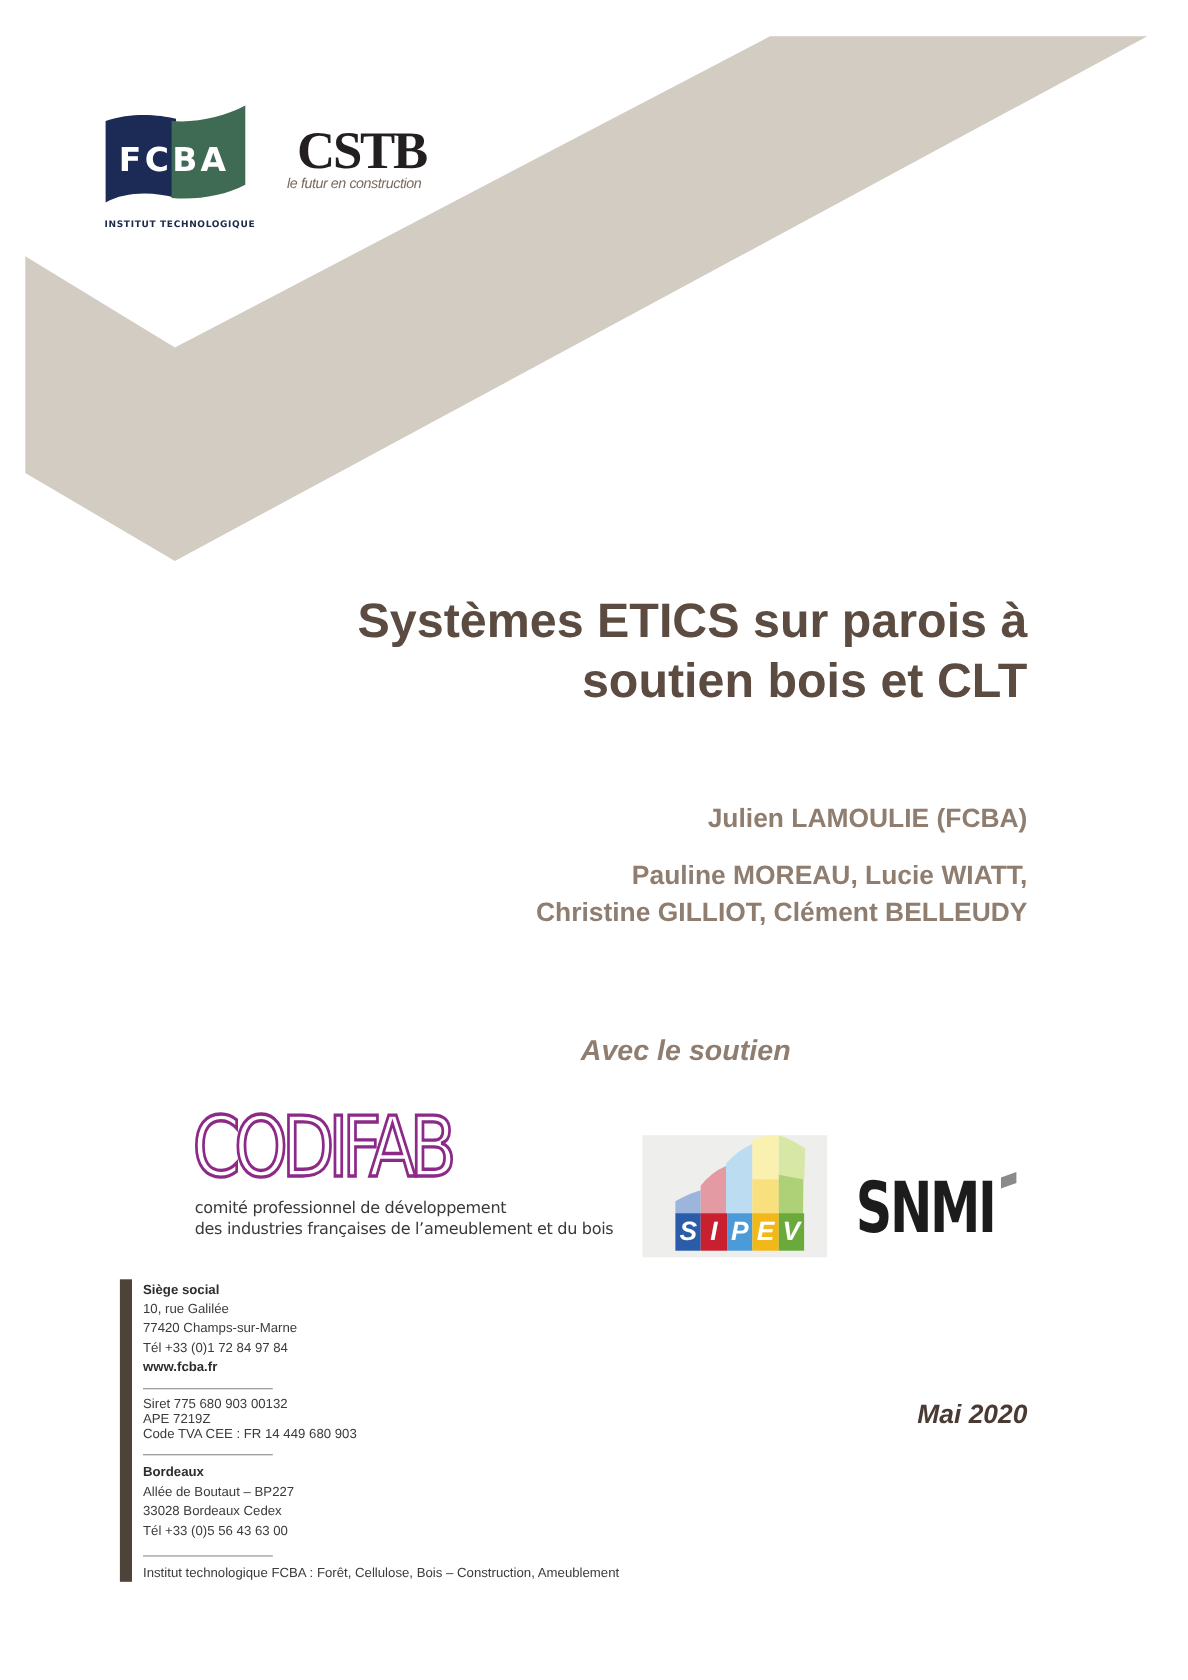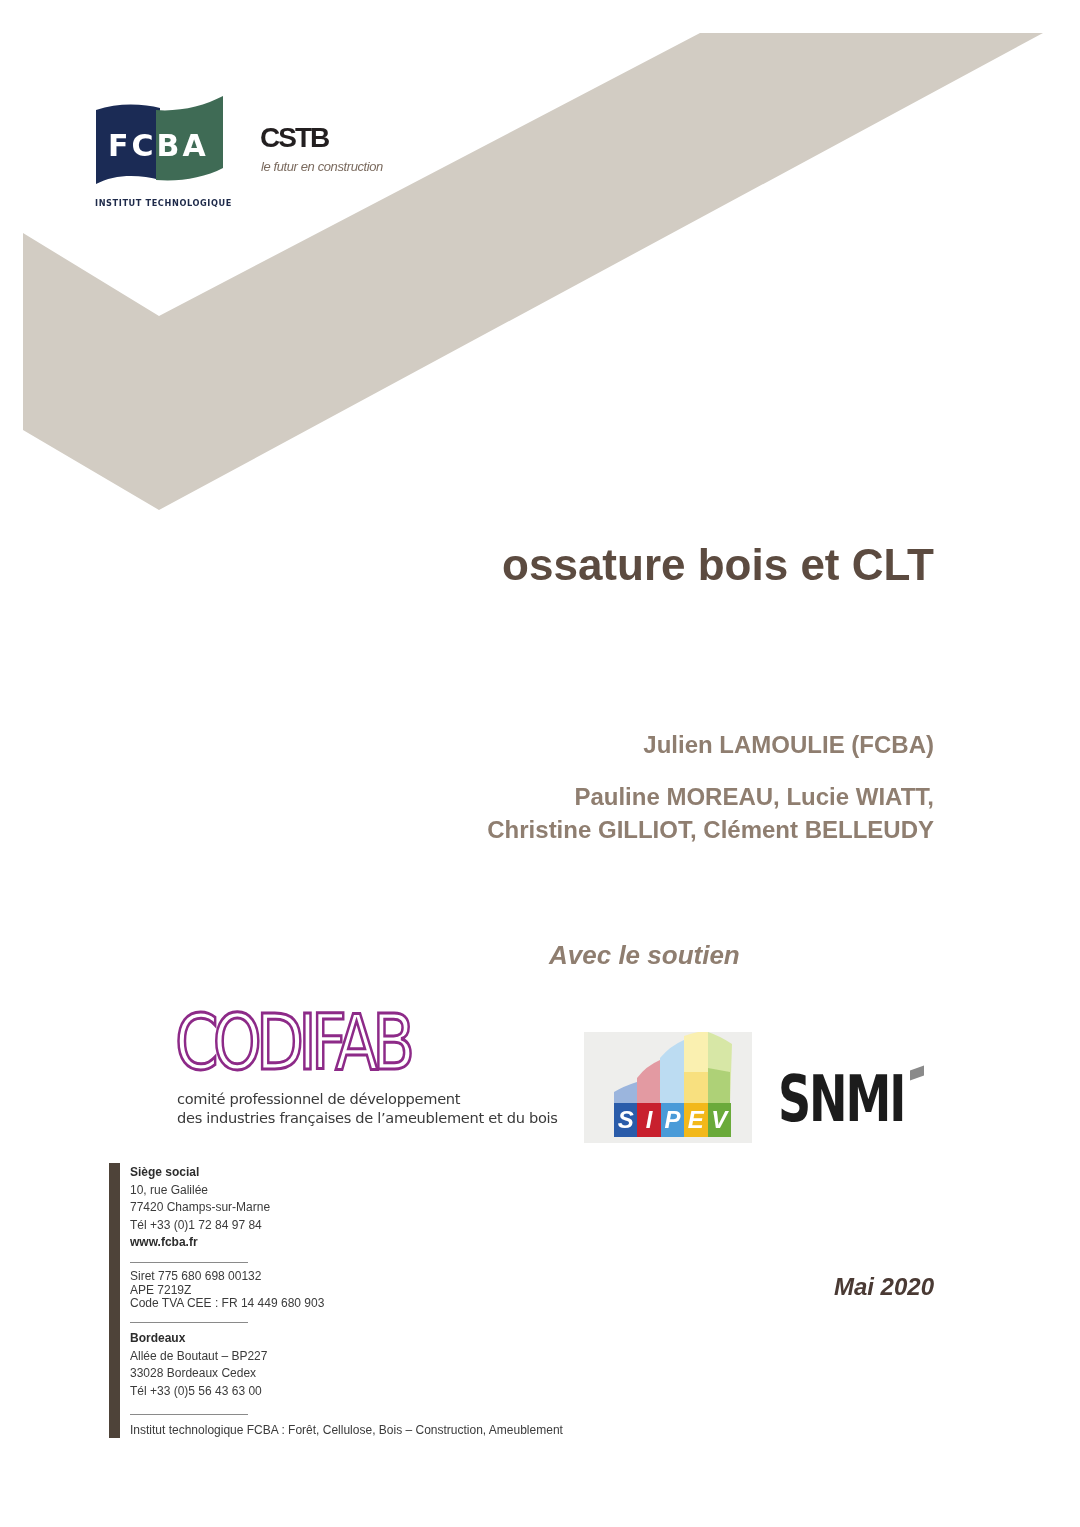--- a/index.html
+++ b/index.html
@@ -13,33 +13,33 @@
   
   #fcba-logo { left: 94px; top: 94px; width: 132px; height: 118px; }
   #fcba-logo svg { position: absolute; left: 0; top: 0; }
   .fcba-letters { position: absolute; top: 34px; left: 14px; font-family: "DejaVu Sans", sans-serif;
                   font-weight: bold; font-size: 30px; color: #ffffff; letter-spacing: 3px; }
   .fcba-sub { position: absolute; left: 1px; top: 104px; font-family: "DejaVu Sans", sans-serif;
               font-weight: bold; font-size: 8.2px; color: #1e2a4a; letter-spacing: 0.6px; white-space: nowrap; }
 
   
   #cstb-logo { left: 258px; top: 114px; width: 150px; height: 64px; }
-  .cstb-word { position: absolute; left: 2px; top: 0; font-family: Liberation Sans, sans-serif; font-weight: bold;
-               font-size: 28px; line-height: 48px; color: #231f20; letter-spacing: -2px; transform: scaleX(1.0); }
+  .cstb-word { position: absolute; left: 12px; top: 0; font-family: Liberation Serif, serif; font-weight: bold;
+               font-size: 48px; line-height: 48px; color: #231f20; letter-spacing: -2px; transform: scaleX(1.0); }
   .cstb-tag { position: absolute; left: 3px; top: 45px; font-family: "Liberation Sans", sans-serif; font-style: italic;
               font-size: 13px; color: #7a6a5e; white-space: nowrap; letter-spacing: -0.4px; }
 
   
   .title { right: 146px; top: 537px; width: 760px; text-align: right; font-weight: bold;
            font-size: 44px; line-height: 55px; color: #5c4b40; }
   .authors { right: 146px; width: 700px; text-align: right; font-weight: bold; font-size: 24px;
              line-height: 33px; color: #8f7e70; }
   .authors.a1 { top: 728px; }
   .authors.a2 { top: 780px; }
-  .support { left: 528px; top: 940px; font-weight: bold; font-style: italic; font-size: 26px; color: #8f7e70; margin-left: 21px; }
+  .support { left: 528px; top: 940px; font-weight: bold; font-style: italic; font-size: 26px; color: #8f7e70; }
 
   
   #codifab { left: 175px; top: 1008px; width: 385px; height: 125px; }
   .codifab-word { position: absolute; left: 0; top: -8px; font-family: "DejaVu Sans", sans-serif; font-weight: normal;
                   font-size: 76px; line-height: 86px; color: #ffffff; -webkit-text-stroke: 3px #8d2a88;
                   letter-spacing: -7px; transform: scaleX(0.82); transform-origin: left top; }
   .codifab-sub { position: absolute; left: 2px; font-family: "DejaVu Sans", sans-serif; font-size: 14.6px;
                  color: #3a3a3a; white-space: nowrap; letter-spacing: -0.3px; }
   .codifab-sub.l1 { top: 82px; }
   .codifab-sub.l2 { top: 101px; }
@@ -82,21 +82,22 @@
   <div class="fcba-letters">FCBA</div>
   <div class="fcba-sub">INSTITUT TECHNOLOGIQUE</div>
 </div>
 
 <div id="cstb-logo" class="abs">
   <div class="cstb-word">CSTB</div>
   <div class="cstb-tag">le futur en construction</div>
 </div>
 
 <div class="abs title">
-  <div>ossature bois et CLT</div>
+  <div>Systèmes ETICS sur parois à</div>
+  <div>soutien bois et CLT</div>
 </div>
 
 <div class="abs authors a1">
   <div>Julien LAMOULIE (FCBA)</div>
 </div>
 <div class="abs authors a2">
   <div>Pauline MOREAU, Lucie WIATT,</div>
   <div>Christine GILLIOT, Clément BELLEUDY</div>
 </div>
 
@@ -138,21 +139,21 @@
   <div class="bold">Siège social</div>
   <div>10, rue Galilée</div>
   <div>77420 Champs-sur-Marne</div>
   <div>Tél +33 (0)1 72 84 97 84</div>
   <div class="bold">www.fcba.fr</div>
 </div>
 
 <div class="sep" style="top:1262px;"></div>
 
 <div class="abs footer" style="top:1270px;">
-  <div class="tight">Siret 775 680 698 00132</div>
+  <div class="tight">Siret 775 680 903 00132</div>
   <div class="tight">APE 7219Z</div>
   <div class="tight">Code TVA CEE : FR 14 449 680 903</div>
 </div>
 
 <div class="sep" style="top:1322px;"></div>
 
 <div class="abs footer" style="top:1330px;">
   <div class="bold">Bordeaux</div>
   <div>Allée de Boutaut – BP227</div>
   <div>33028 Bordeaux Cedex</div>

